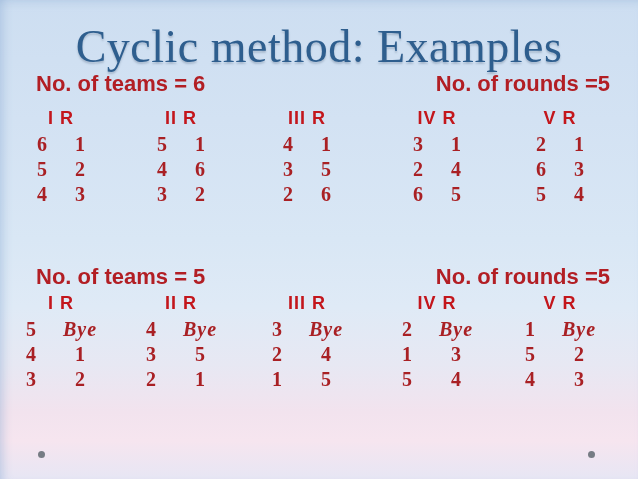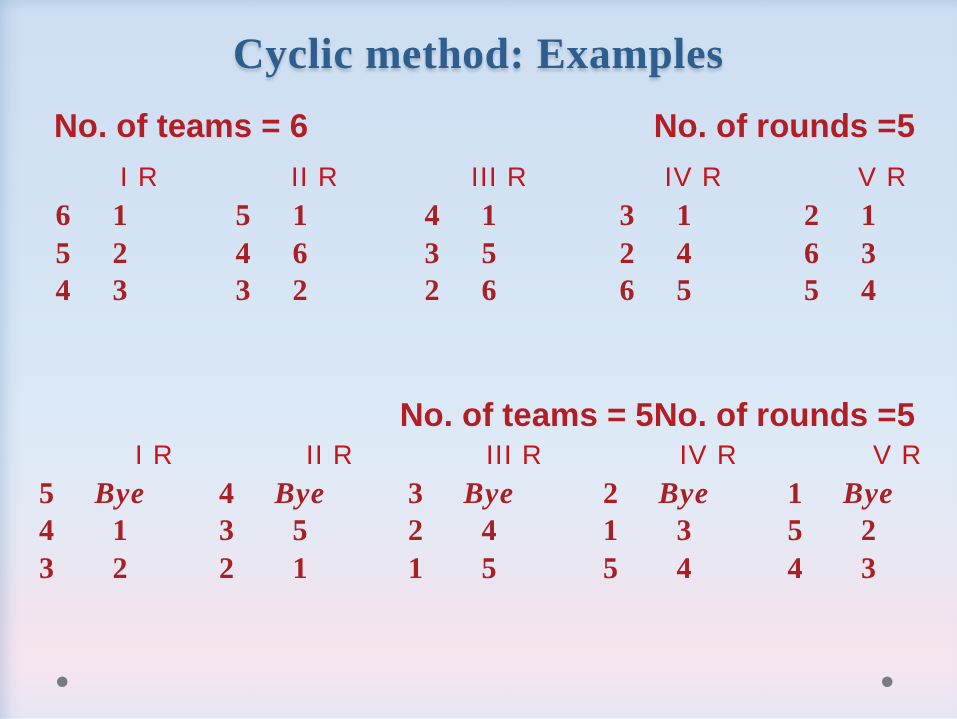--- a/index.html
+++ b/index.html
@@ -17,55 +17,55 @@
       #f6e5ef 92%,
       #e7e6f4 100%);
     box-shadow: inset 10px 0 10px -7px rgba(140,170,210,0.45),
                 inset 0 8px 8px -6px rgba(150,180,215,0.4);
     font-family:"Liberation Sans", sans-serif;
   }
   .title{
     position:absolute;top:20px;left:0;right:0;
     text-align:center;
     font-family:"Liberation Serif", serif;
-    font-weight:700;
-    font-size:29px;
+    font-weight:400;
+    font-size:46px;
     color:#2e5e8e;
     text-shadow:0 2px 2px rgba(90,110,135,0.35);
     letter-spacing:0.5px;
   }
   .info-line{
     position:absolute;left:0;right:0;
     display:flex;justify-content:space-between;
     padding:0 28px 0 36px;
     font-weight:700;font-size:22px;
     color:#b21e24;
     white-space:nowrap;
   }
   .info-1{top:71px;}
-  .info-2{top:264px;justify-content:flex-end;}
+  .info-2{top:264px;}
   .rounds{position:absolute;left:0;right:0;height:130px;}
   .rounds-1{top:106px;}
   .rounds-2{top:291px;}
   .round-group{position:absolute;width:90px;top:0;}
   .rounds-2 .round-group{width:110px;}
   .rounds-1 .round-group:nth-child(1){left:16px;}
   .rounds-1 .round-group:nth-child(2){left:136px;}
   .rounds-1 .round-group:nth-child(3){left:262px;}
   .rounds-1 .round-group:nth-child(4){left:392px;}
   .rounds-1 .round-group:nth-child(5){left:515px;}
   .rounds-2 .round-group:nth-child(1){left:6px;}
   .rounds-2 .round-group:nth-child(2){left:126px;}
   .rounds-2 .round-group:nth-child(3){left:252px;}
   .rounds-2 .round-group:nth-child(4){left:382px;}
   .rounds-2 .round-group:nth-child(5){left:505px;}
   .round-header{
     height:26px;line-height:24px;
-    text-align:right;
-    font-weight:400;font-size:18px;
+    text-align:center;
+    font-weight:700;font-size:18px;
     color:#c3161c;
     letter-spacing:1px;
   }
   .match-row{
     display:flex;justify-content:center;align-items:center;
     gap:14px;height:25px;
   }
   .cell{
     min-width:24px;text-align:center;
     font-family:"Liberation Serif", serif;

